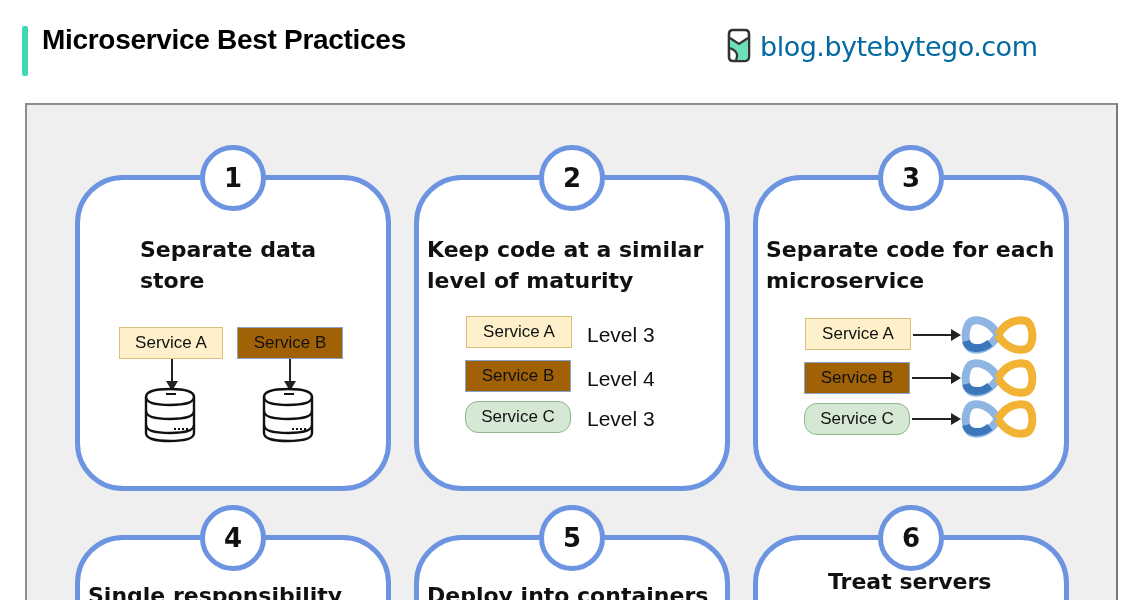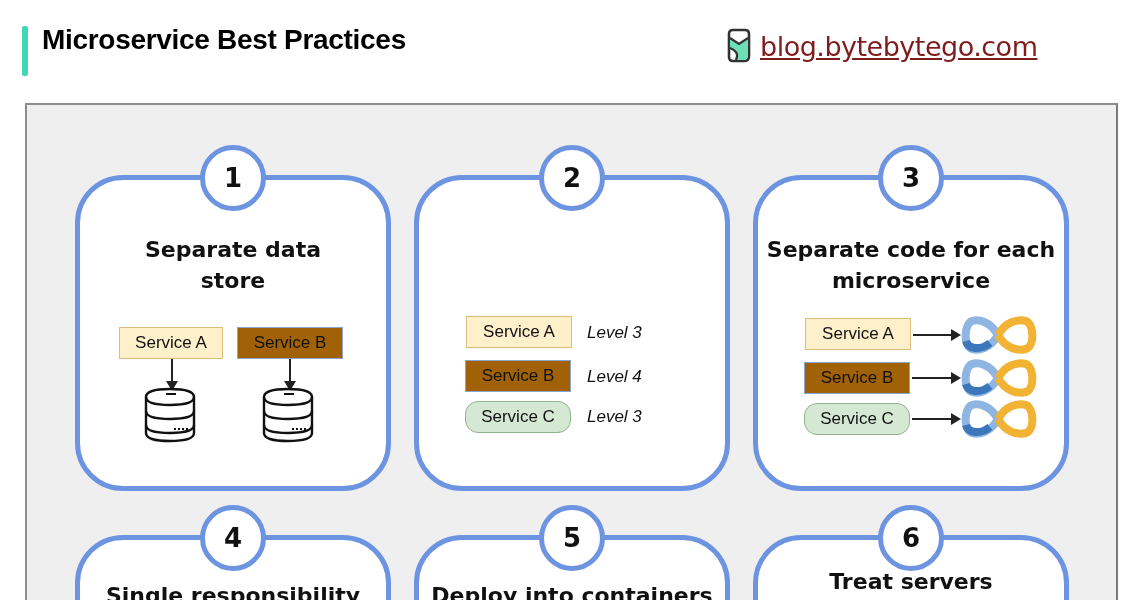--- a/index.html
+++ b/index.html
@@ -4,34 +4,34 @@
 <style>
   * { box-sizing: border-box; margin: 0; padding: 0; }
   html, body { width: 1142px; height: 600px; overflow: hidden; background: #ffffff; }
   body { position: relative; font-family: "DejaVu Sans", sans-serif; }
 
   .accent-bar { position: absolute; left: 22px; top: 26px; width: 6px; height: 50px; background: #3fd8b5; border-radius: 2px; }
   .page-title { position: absolute; left: 42px; top: 24px; font-family: "Liberation Sans", sans-serif; font-weight: bold; font-size: 28px; color: #000; letter-spacing: -0.3px; }
 
   .brand { position: absolute; left: 726px; top: 28px; display: flex; align-items: center; gap: 8px; }
   .brand-logo { width: 26px; height: 36px; }
-  .brand-text { font-family: "DejaVu Sans", sans-serif; font-size: 27px; color: #7f1d1d; letter-spacing: -0.5px; text-decoration: underline; }
+  .brand-text { font-family: "DejaVu Sans", sans-serif; font-size: 27px; color: #0369a1; letter-spacing: -0.5px; }
 
   .panel { position: absolute; left: 25px; top: 103px; width: 1093px; height: 520px; background: #efefef; border: 2px solid #8d8d8d; border-right-color: #7a7a7a; }
 
   .card { position: absolute; width: 316px; height: 316px; background: #ffffff; border: 5px solid #6d94e1; border-radius: 48px; }
   .badge { position: absolute; top: -35px; left: 50%; transform: translateX(-50%); width: 66px; height: 66px; border-radius: 50%; background: #fff; border: 5px solid #6d94e1; display: flex; align-items: center; justify-content: center; font-family: "DejaVu Sans", sans-serif; font-weight: bold; font-size: 26px; color: #111; }
-  .card-title { position: absolute; top: 54px; left: 0; right: 0; text-align: center; font-family: "DejaVu Sans", sans-serif; font-weight: bold; font-size: 22px; line-height: 31px; color: #111; padding: 0 8px; }
+  .card-title { position: absolute; top: 54px; left: 0; right: 0; text-align: left; font-family: "DejaVu Sans", sans-serif; font-weight: bold; font-size: 22px; line-height: 31px; color: #111; padding: 0 8px; }
 
   .svc { position: absolute; height: 32px; display: flex; align-items: center; justify-content: center; font-family: "Liberation Sans", sans-serif; font-size: 17px; color: #111; border: 1.5px solid; }
   .svc.a { background: #fdf0cb; border-color: #d9bf7a; }
   .svc.b { background: #a16207; border-color: #8aa6cf; }
   .svc.c { background: #d5e8d4; border-color: #8fb58c; border-radius: 13px; }
 
-  .lvl { position: absolute; font-family: "Liberation Sans", sans-serif; font-size: 17px; color: #111; font-style: italic; }
+  .lvl { position: absolute; font-family: "Liberation Sans", sans-serif; font-size: 21px; color: #111; }
 
   .arrow-down { position: absolute; width: 2px; background: #222; }
   .arrow-down::after { content: ""; position: absolute; left: -5px; bottom: -2px; border-left: 6px solid transparent; border-right: 6px solid transparent; border-top: 10px solid #222; }
   .arrow-right { position: absolute; height: 2px; background: #222; }
   .arrow-right::after { content: ""; position: absolute; right: -2px; top: -5px; border-top: 6px solid transparent; border-bottom: 6px solid transparent; border-left: 10px solid #222; }
 
   .db { position: absolute; width: 52px; height: 56px; }
   .devops { position: absolute; width: 78px; height: 40px; }
 </style>
 </head>
@@ -79,20 +79,21 @@
         <path d="M2 24 Q2 32 26 32 Q50 32 50 24" fill="none"></path>
         <path d="M2 38 Q2 46 26 46 Q50 46 50 38" fill="none"></path>
       </g>
       <path d="M22 7 L32 7" stroke="#111" stroke-width="2"></path>
       <path d="M30 42 L44 42" stroke="#111" stroke-width="2" stroke-dasharray="2 2"></path>
     </svg>
   </div>
 
   <div class="card" style="left:387px; top:70px; height:316px;">
     <div class="badge">2</div>
+    <div class="card-title"><span>Keep code at a similar level of maturity</span></div>
 
     <div class="svc a" style="left:47px; top:136px; width:106px;">Service A</div>
     <div class="lvl" style="left:168px; top:143px;">Level 3</div>
 
     <div class="svc b" style="left:46px; top:180px; width:106px;">Service B</div>
     <div class="lvl" style="left:168px; top:187px;text-align:right;">Level 4</div>
 
     <div class="svc c" style="left:46px; top:221px; width:106px;">Service C</div>
     <div class="lvl" style="left:168px; top:227px;">Level 3</div>
   </div>

